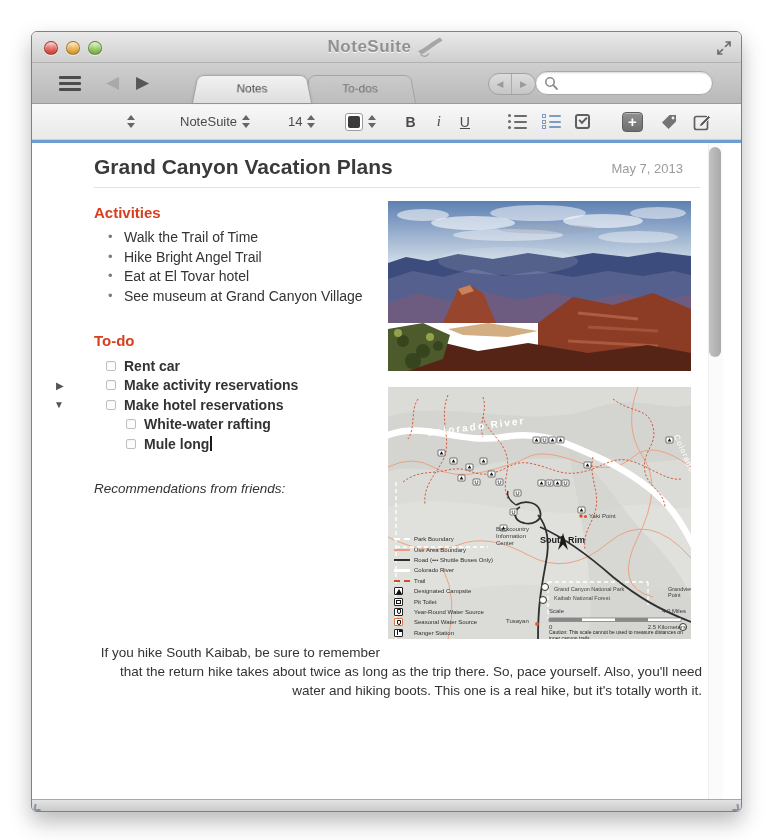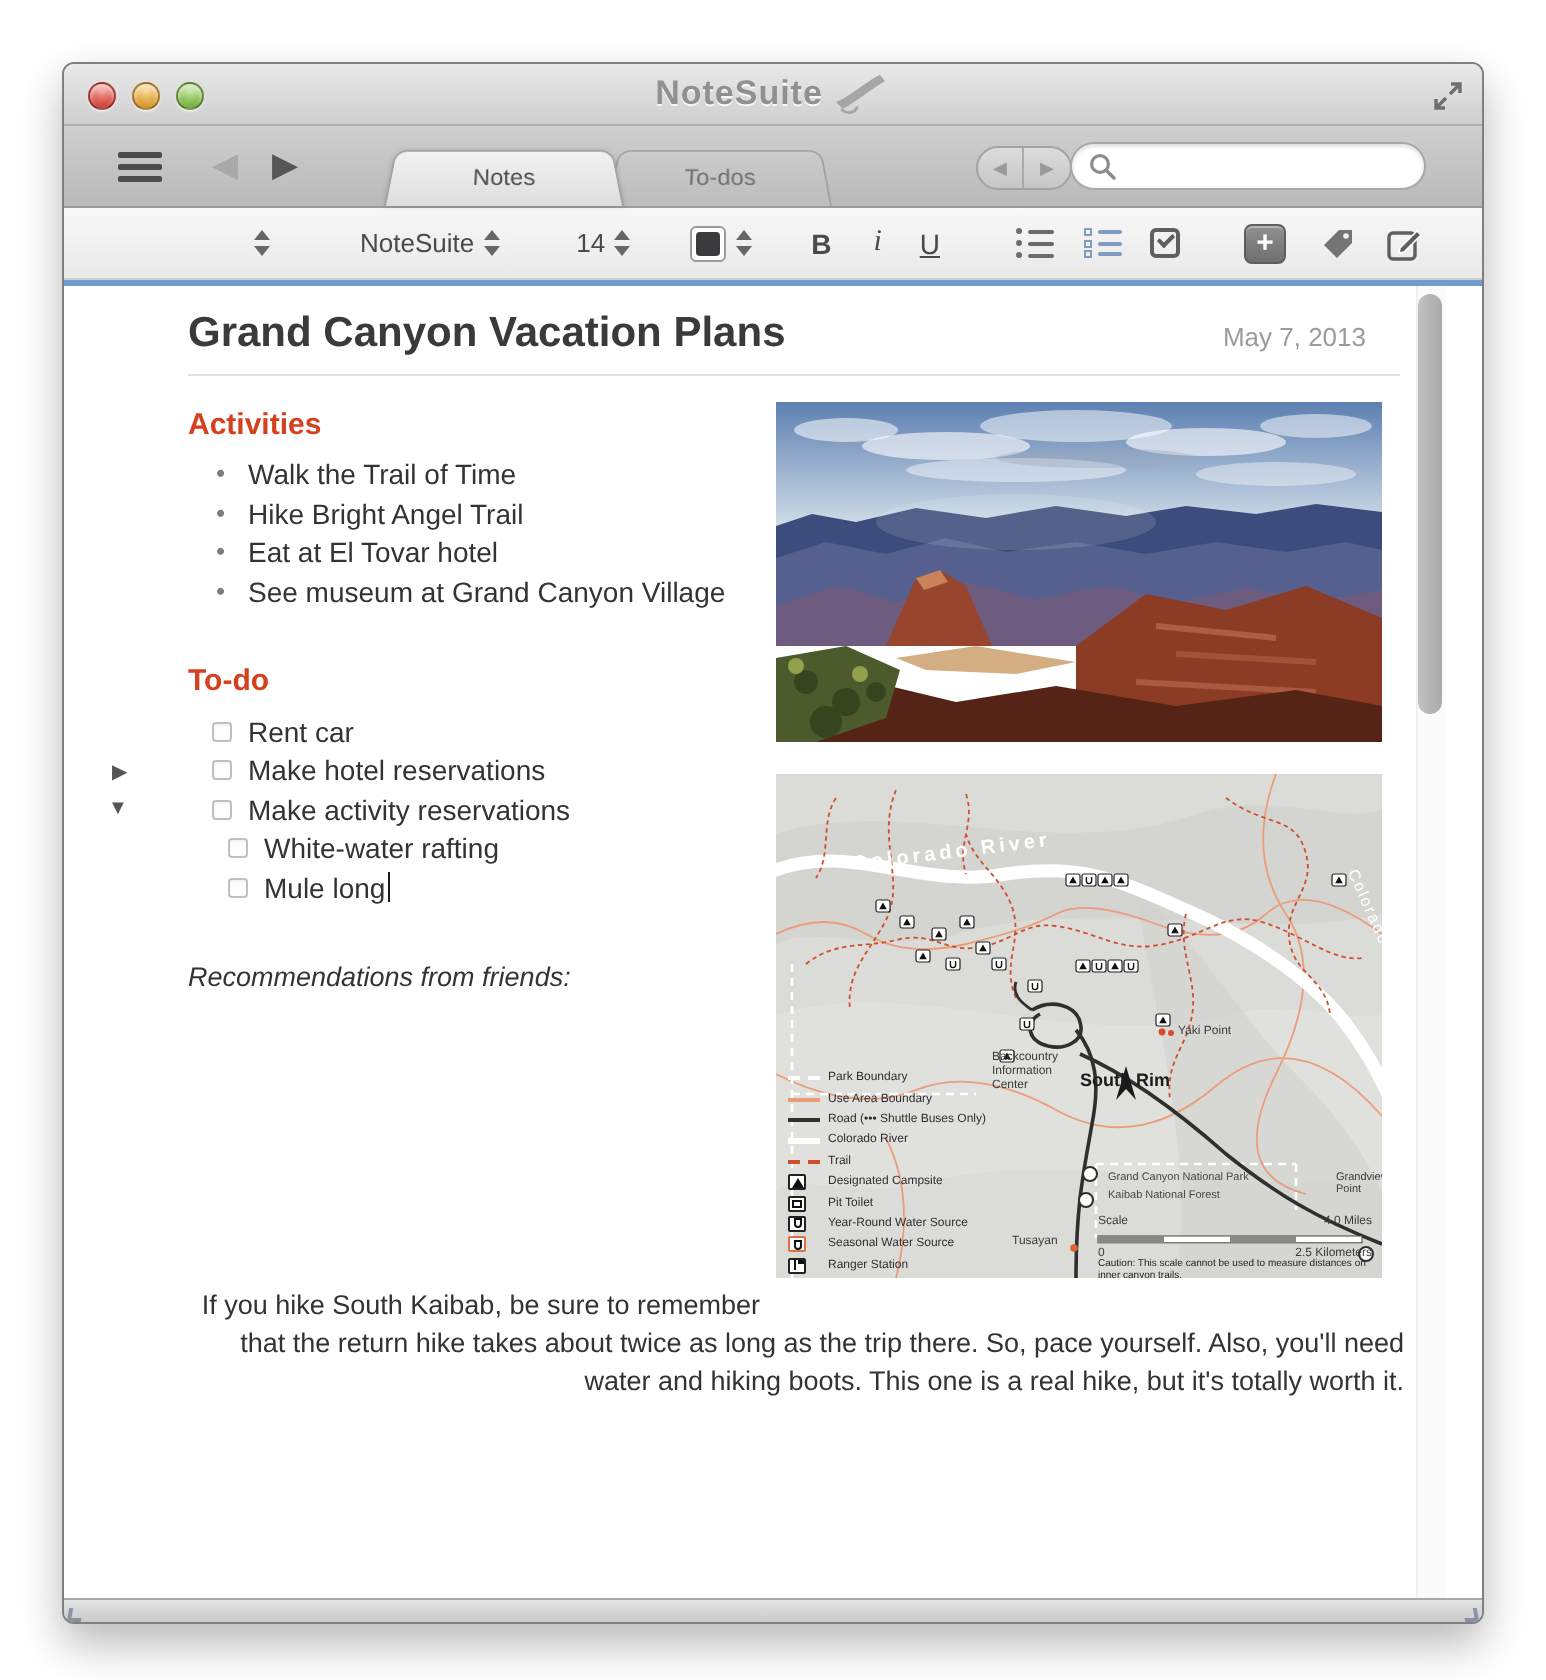--- a/index.html
+++ b/index.html
@@ -108,23 +108,23 @@
   .note-date  { position:absolute; right:58px; top:18px; font-size:13px; color:#9b9b9b; }
   .divider { position:absolute; left:62px; top:44px; width:606px; height:1px; background:#e3e3e3; }
 
   .sec-heading { position:absolute; left:62px; font-size:15px; font-weight:bold; color:#d5411f; }
   .h-act { top:61px; } .h-todo { top:189px; }
 
   .bullets { position:absolute; left:74px; top:85px; list-style:none; }
   .bullets li { position:relative; padding-left:18px; font-size:14px; line-height:19.5px; color:#333; }
   .bullets li::before { content:"•"; position:absolute; left:2px; top:-1px; color:#7c7c7c; font-size:13px; }
 
-  .todos { position:absolute; left:74px; top:213px; }
+  .todos { position:absolute; left:74px; top:213px;font-weight:bold; }
   .todo-row { display:flex; align-items:center; height:19.5px; font-size:14px; color:#333; }
-  .todo-row.lvl1 { margin-left:8px; }
+  .todo-row.lvl1 { margin-left:20px; }
   .cbx { width:10px; height:10px; border:1px solid #bfbfbf; border-radius:2px; background:#fdfdfd;
          margin-right:8px; flex:0 0 10px; cursor:pointer; box-shadow:inset 0 1px 1px rgba(0,0,0,.04); }
   .caret { display:inline-block; width:1.5px; height:15px; background:#1a1a1a; margin-left:1px; vertical-align:-2px; }
 
   .disc { position:absolute; font-size:10px; color:#555; cursor:pointer; }
   .disc-1 { left:24px; top:237px; }
   .disc-2 { left:22px; top:256px; }
 
   .recs { position:absolute; left:62px; top:338px; font-size:13.5px; font-style:italic; color:#333; }
   .para { position:absolute; left:62px; font-size:13.5px; line-height:19px; color:#333; }
@@ -326,25 +326,25 @@
       <span class="disc disc-1">▶</span>
       <span class="disc disc-2">▼</span>
 
       <div class="todos">
         <div class="todo-row">
           <span class="cbx"></span>
           <span>Rent car</span>
         </div>
         <div class="todo-row">
           <span class="cbx"></span>
-          <span>Make hotel reservations</span>
+          <span>Make activity reservations</span>
         </div>
         <div class="todo-row">
           <span class="cbx"></span>
-          <span>Make activity reservations</span>
+          <span>Make hotel reservations</span>
         </div>
         <div class="todo-row lvl1">
           <span class="cbx"></span>
           <span>White-water rafting</span>
         </div>
         <div class="todo-row lvl1">
           <span class="cbx"></span>
           <span>Mule long</span>
           <span class="caret"></span>
         </div>

